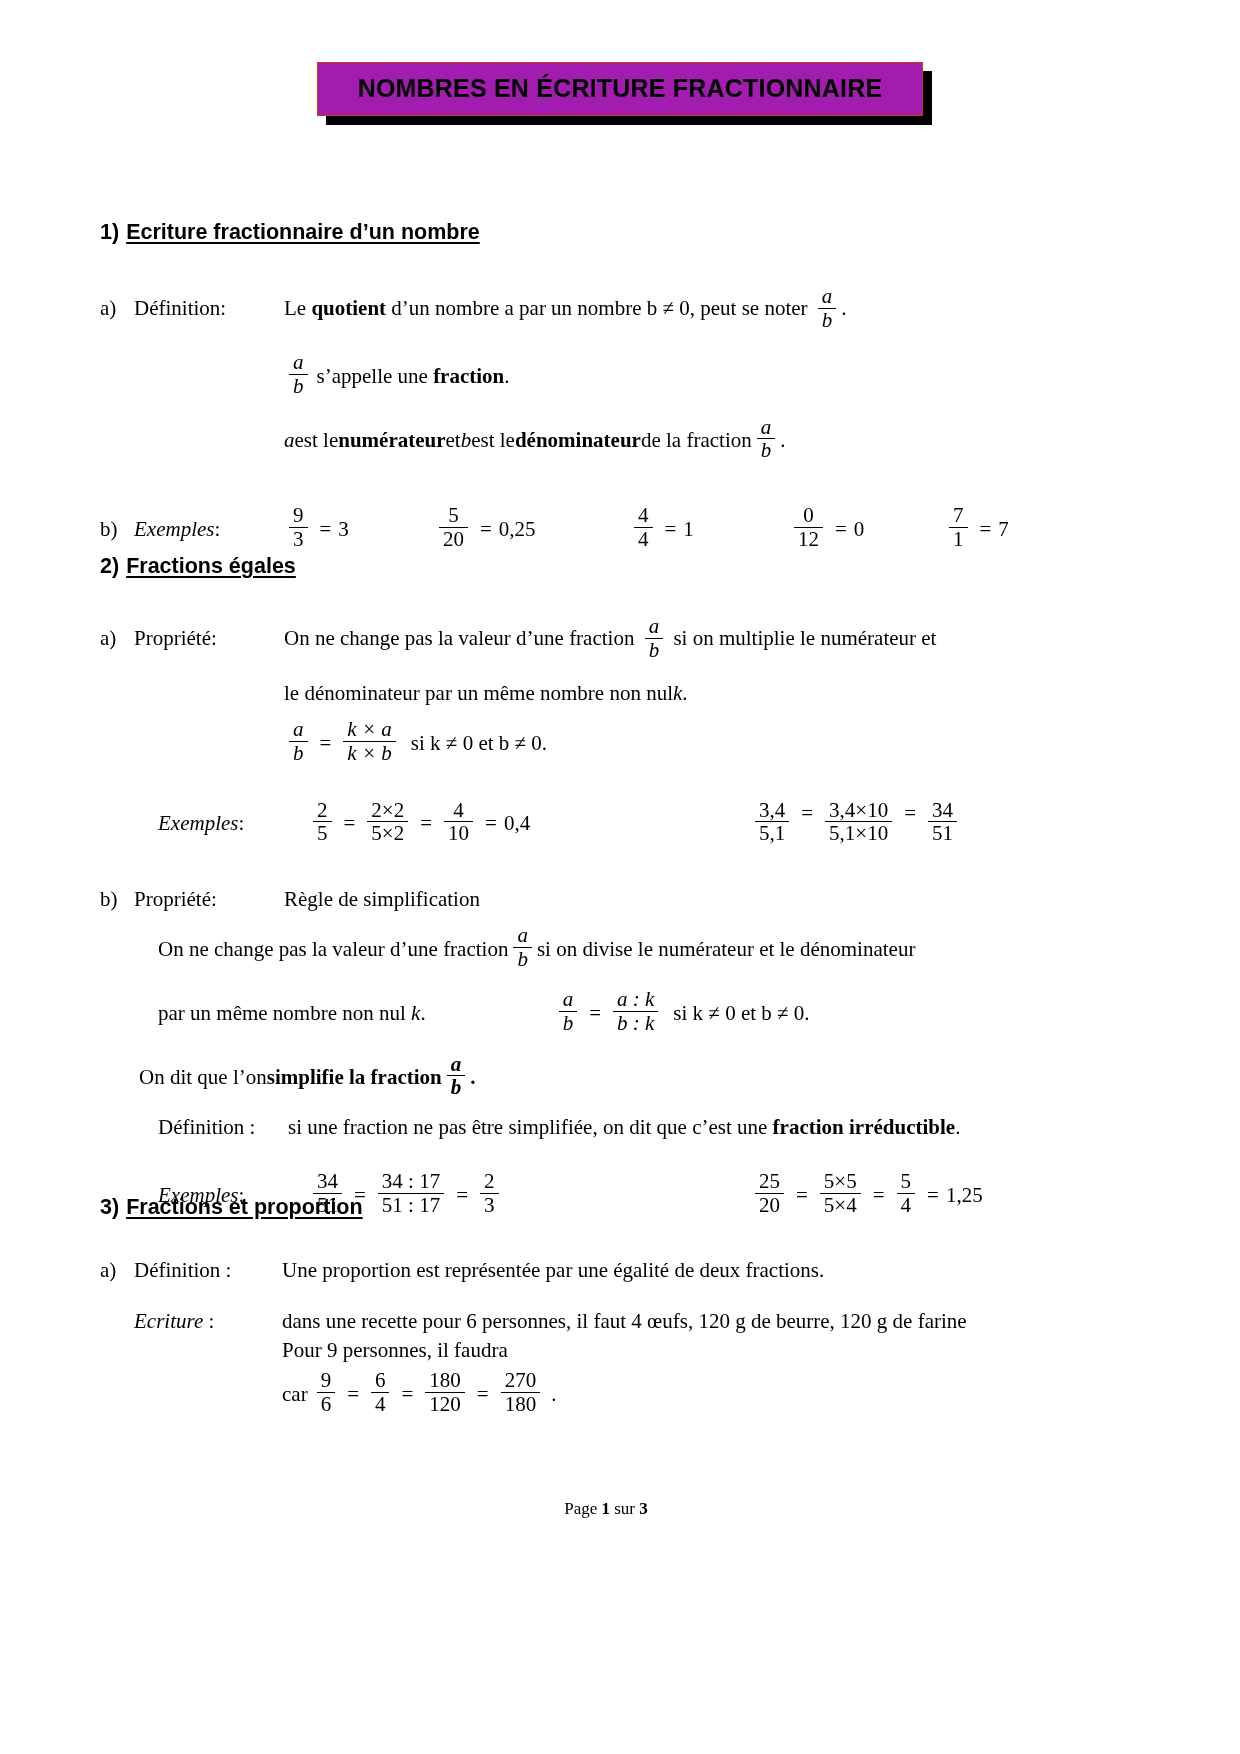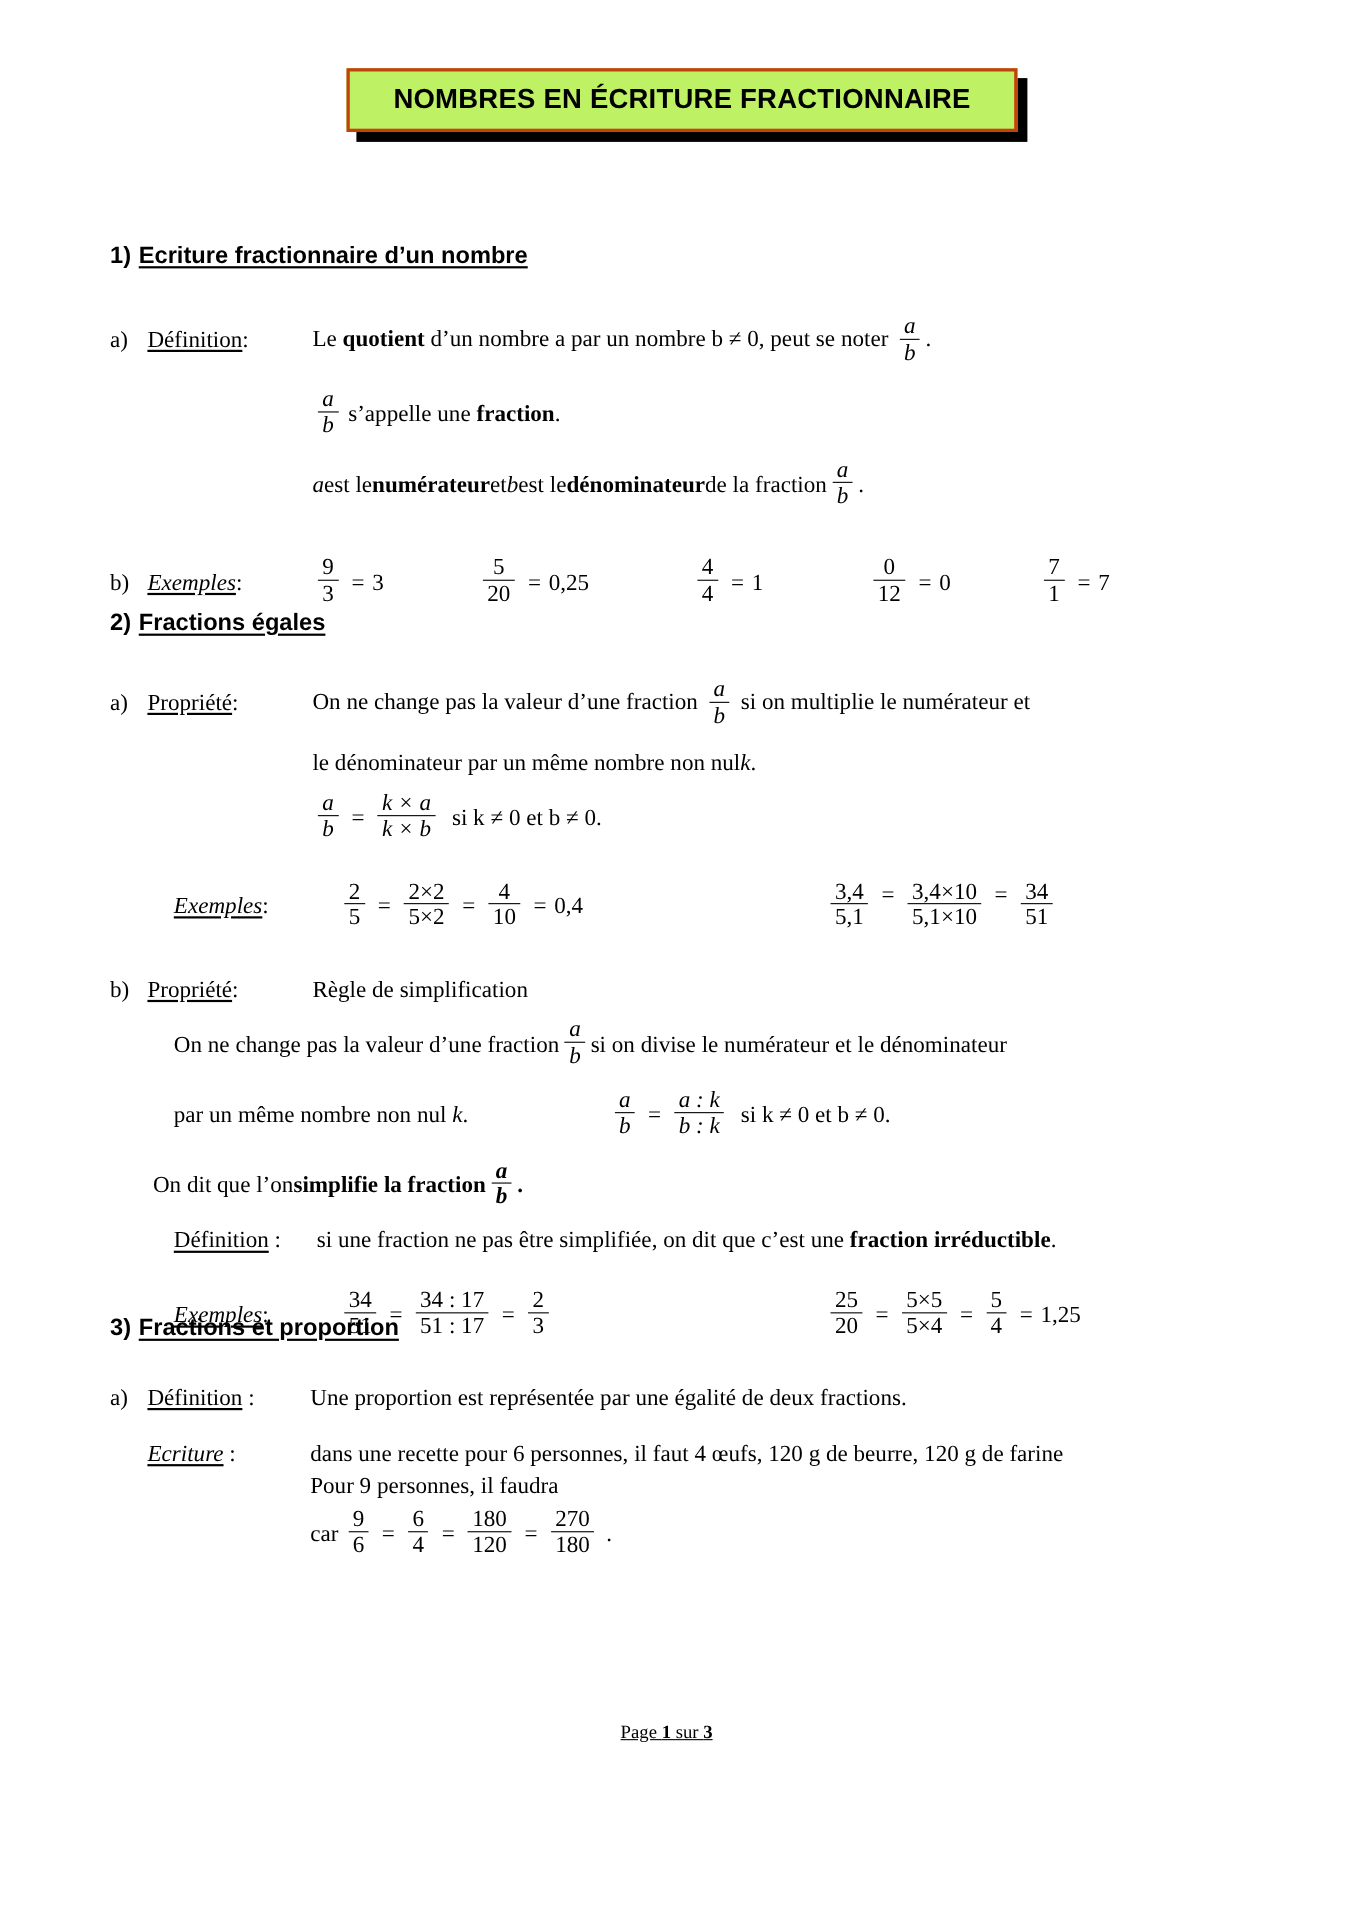--- a/index.html
+++ b/index.html
@@ -11,22 +11,22 @@
     position:relative;
     overflow:hidden;
   }
   .page { position:relative; width:1240px; height:1754px; padding:0; box-sizing:border-box; }
 
   
   .title-wrap { position:relative; margin:62px 0 0 0; display:flex; justify-content:center; }
   .title-shadow { position:relative; }
   .title-box {
     position:relative;
-    background:#bef264;
-    border:3px solid #c2410c;
+    background:#a21caf;
+    border:1px solid #c2410c;
     padding:11px 40px 12px 40px;
     font-family:"Liberation Sans", sans-serif;
     font-weight:bold;
     font-size:25px;
     letter-spacing:0.2px;
     text-align:center;
     white-space:nowrap;
     z-index:2;
   }
   .title-shadow::after {
@@ -43,21 +43,21 @@
     font-weight:bold;
     font-size:21.5px;
     margin:0;
     display:flex;
     align-items:baseline;
     gap:7px;
   }
   .h-sec .num { text-decoration:none; }
   .h-sec .txt { text-decoration:underline; text-underline-offset:3px; }
   .alabel { width:34px; flex:0 0 34px; font-size:21px; }
-  .kw { text-decoration:underline; text-underline-offset:3px; }
+  .kw { text-underline-offset:3px; }
   .ital { font-style:italic; }
   .bold { font-weight:bold; }
 
   
   .frac {
     display:inline-flex;
     flex-direction:column;
     align-items:center;
     vertical-align:middle;
     margin:0 5px;
@@ -418,17 +418,17 @@
           <span class="frac sm">
             <span class="num">270</span>
             <span class="den">180</span>
           </span>
           <span style="margin-left:6px;">.</span>
         </div>
       </span>
     </div>
   </div>
 
-  <div class="abs" style="left:0; top:1503px; width:1212px; text-align:center; font-size:17px;text-decoration:underline;">
+  <div class="abs" style="left:0; top:1437px; width:1212px; text-align:center; font-size:17px;">
     <span>Page </span><span class="bold">1</span><span> sur </span><span class="bold">3</span>
   </div>
 
 </div>
 
 </body></html>

